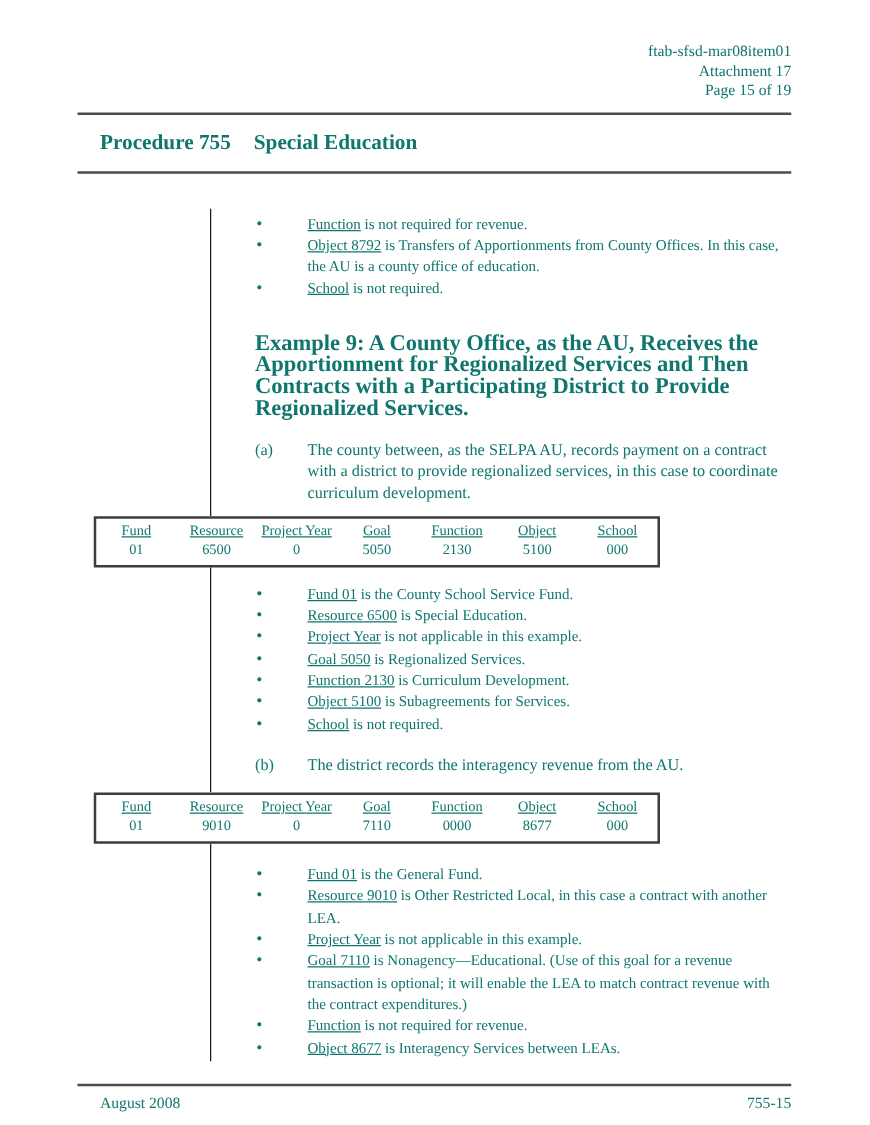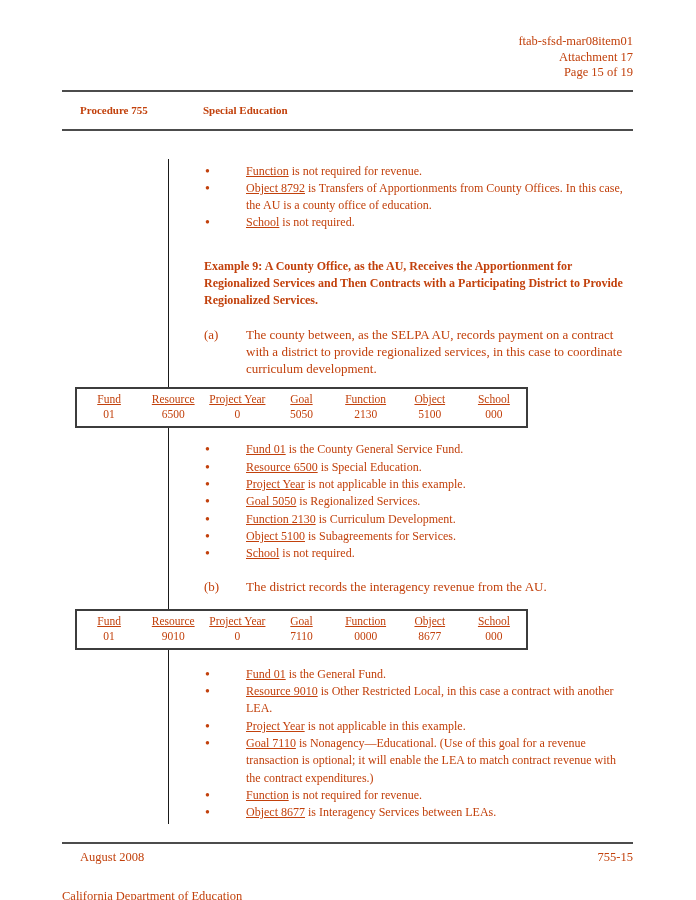--- a/index.html
+++ b/index.html
@@ -1,42 +1,42 @@
 <!DOCTYPE html>
 <html><head>
 <meta charset="utf-8">
 <style>
   html,body { margin:0; padding:0; background:#e8e8e8; }
   .page {
     width:696px; height:900px; margin:0 auto; background:#ffffff;
-    font-family:"Liberation Serif", serif; color:#c2410c;
+    font-family:"Liberation Serif", serif; color:#0f766e;
     box-sizing:border-box; padding:34px 63px 0 62px;
     position:relative; overflow:hidden;
   }
   
   .doc-header { text-align:right; font-size:12.5px; line-height:15.5px; }
   
   .rule { border:none; border-top:2px solid #4c4c4c; margin:0; }
   .rule-top { margin-top:9px; }
   .rule-under-title { }
   
-  .title-row { display:flex; font-weight:bold; font-size:11px; margin:12px 0 13px 18px; }
+  .title-row { display:flex; font-weight:bold; font-size:17px; margin:12px 0 13px 18px; }
   .title-proc { width:123px; flex:0 0 auto; }
   
   .section { border-left:1.5px solid #1a1a1a; margin-left:106px; box-sizing:border-box; }
   .section-a { margin-top:28px; padding:4px 0 10px 0; }
   .section-b { padding:13px 0 14px 0; }
   .section-c { padding:16px 0 2px 0; }
   
   ul.bullets { list-style:none; margin:0; padding:0; font-size:12px; line-height:17.3px; }
   ul.bullets li { position:relative; padding-left:77px; max-width:388px; }
   ul.bullets li::before { content:"\2022"; position:absolute; left:36px; top:0; font-size:14px; }
   .u { text-decoration:underline; }
   
-  .example-heading { font-weight:bold; font-size:12px; line-height:17.3px; margin:26px 0 0 35px; max-width:438px; }
+  .example-heading { font-weight:bold; font-size:18px; line-height:17.3px; margin:26px 0 0 35px; max-width:438px; }
   
   .lettered { position:relative; padding-left:77px; max-width:388px; font-size:13px; line-height:17.3px; }
   .lettered-a { margin-top:16px; }
   .lettered-b { margin-top:15px; }
   .lettered .letter-label { position:absolute; left:35px; top:0; }
   
   .acct-table { margin-left:13px; width:453px; border:2px solid #3c3c3c; box-sizing:border-box; padding:3px 0 4px 0; font-size:11.5px; background:#fff; }
   .acct-row { display:flex; }
   .acct-cell { flex:1 1 0; text-align:center; line-height:15px; }
   .acct-row.hdr .acct-cell { text-decoration:underline; }
@@ -98,21 +98,21 @@
       <div class="acct-cell">0</div>
       <div class="acct-cell">5050</div>
       <div class="acct-cell">2130</div>
       <div class="acct-cell">5100</div>
       <div class="acct-cell">000</div>
     </div>
   </div>
 
   <div class="section section-b">
     <ul class="bullets">
-      <li><span class="u">Fund 01</span><span> is the County General Service Fund.</span></li>
+      <li><span class="u">Fund 01</span><span> is the County School Service Fund.</span></li>
       <li><span class="u">Resource 6500</span><span> is Special Education.</span></li>
       <li><span class="u">Project Year</span><span> is not applicable in this example.</span></li>
       <li><span class="u">Goal 5050</span><span> is Regionalized Services.</span></li>
       <li><span class="u">Function 2130</span><span> is Curriculum Development.</span></li>
       <li><span class="u">Object 5100</span><span> is Subagreements for Services.</span></li>
       <li><span class="u">School</span><span> is not required.</span></li>
     </ul>
 
     <div class="lettered lettered-b">
       <span class="letter-label">(b)</span>

